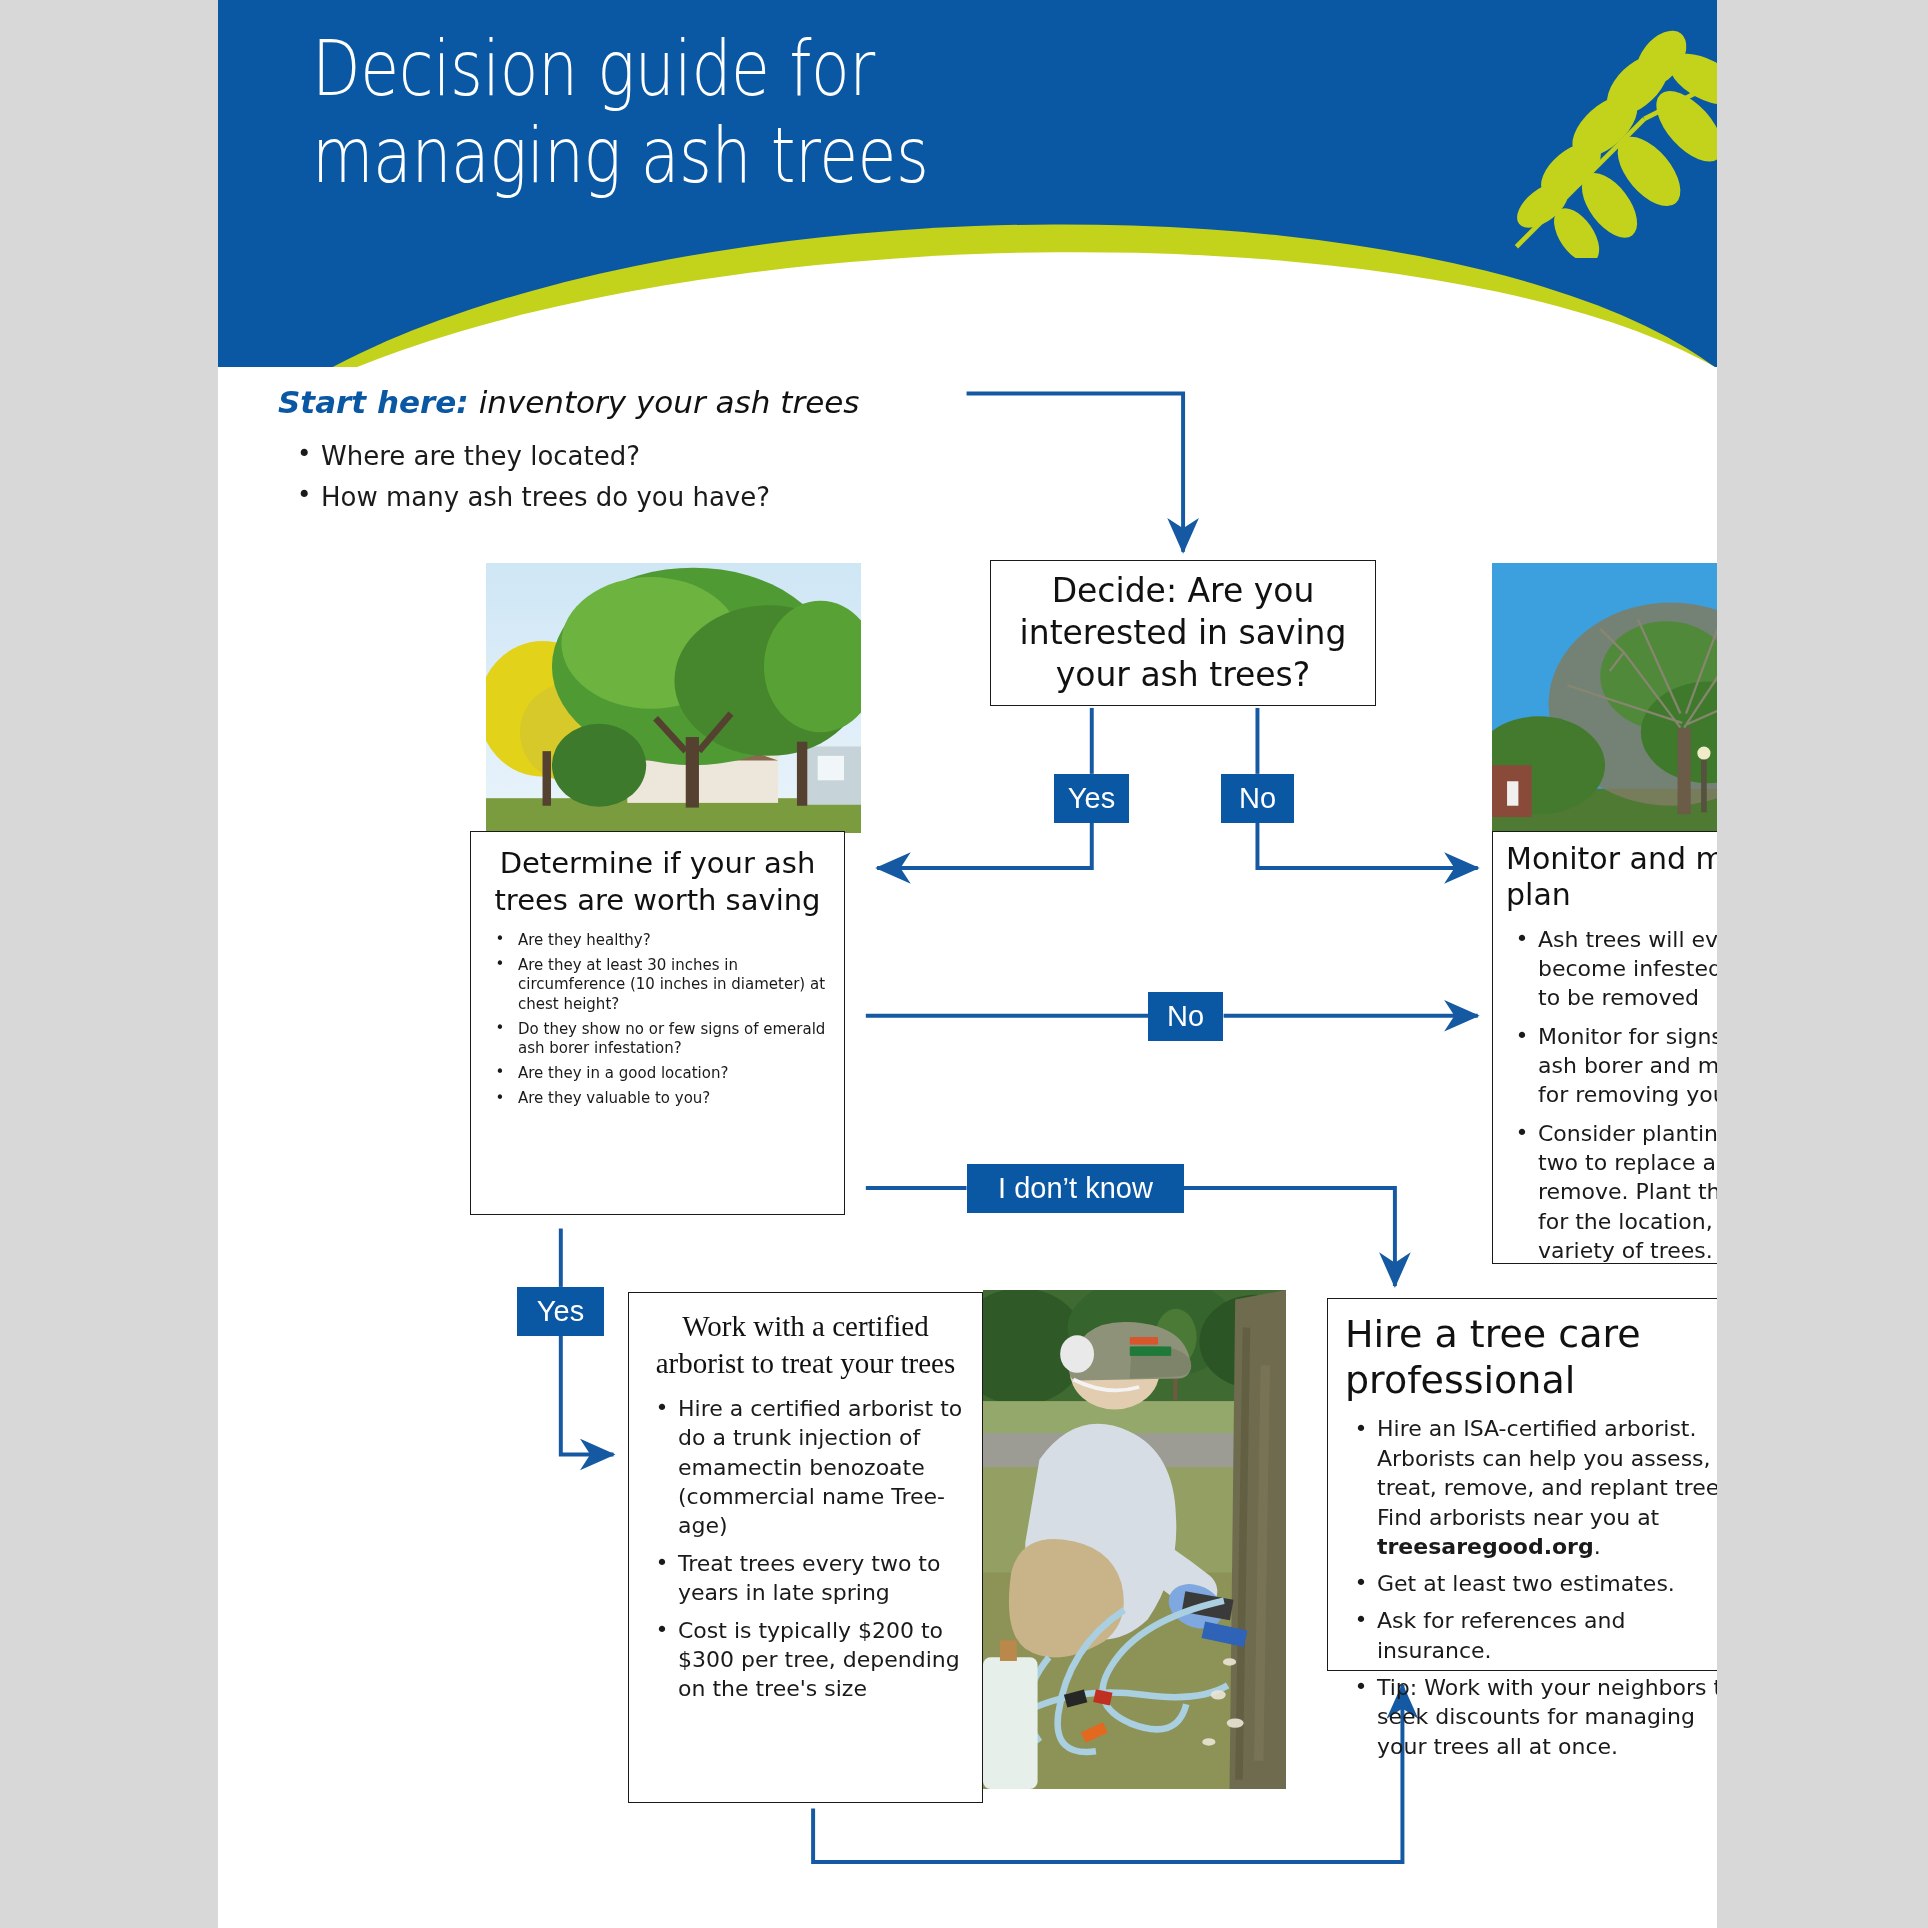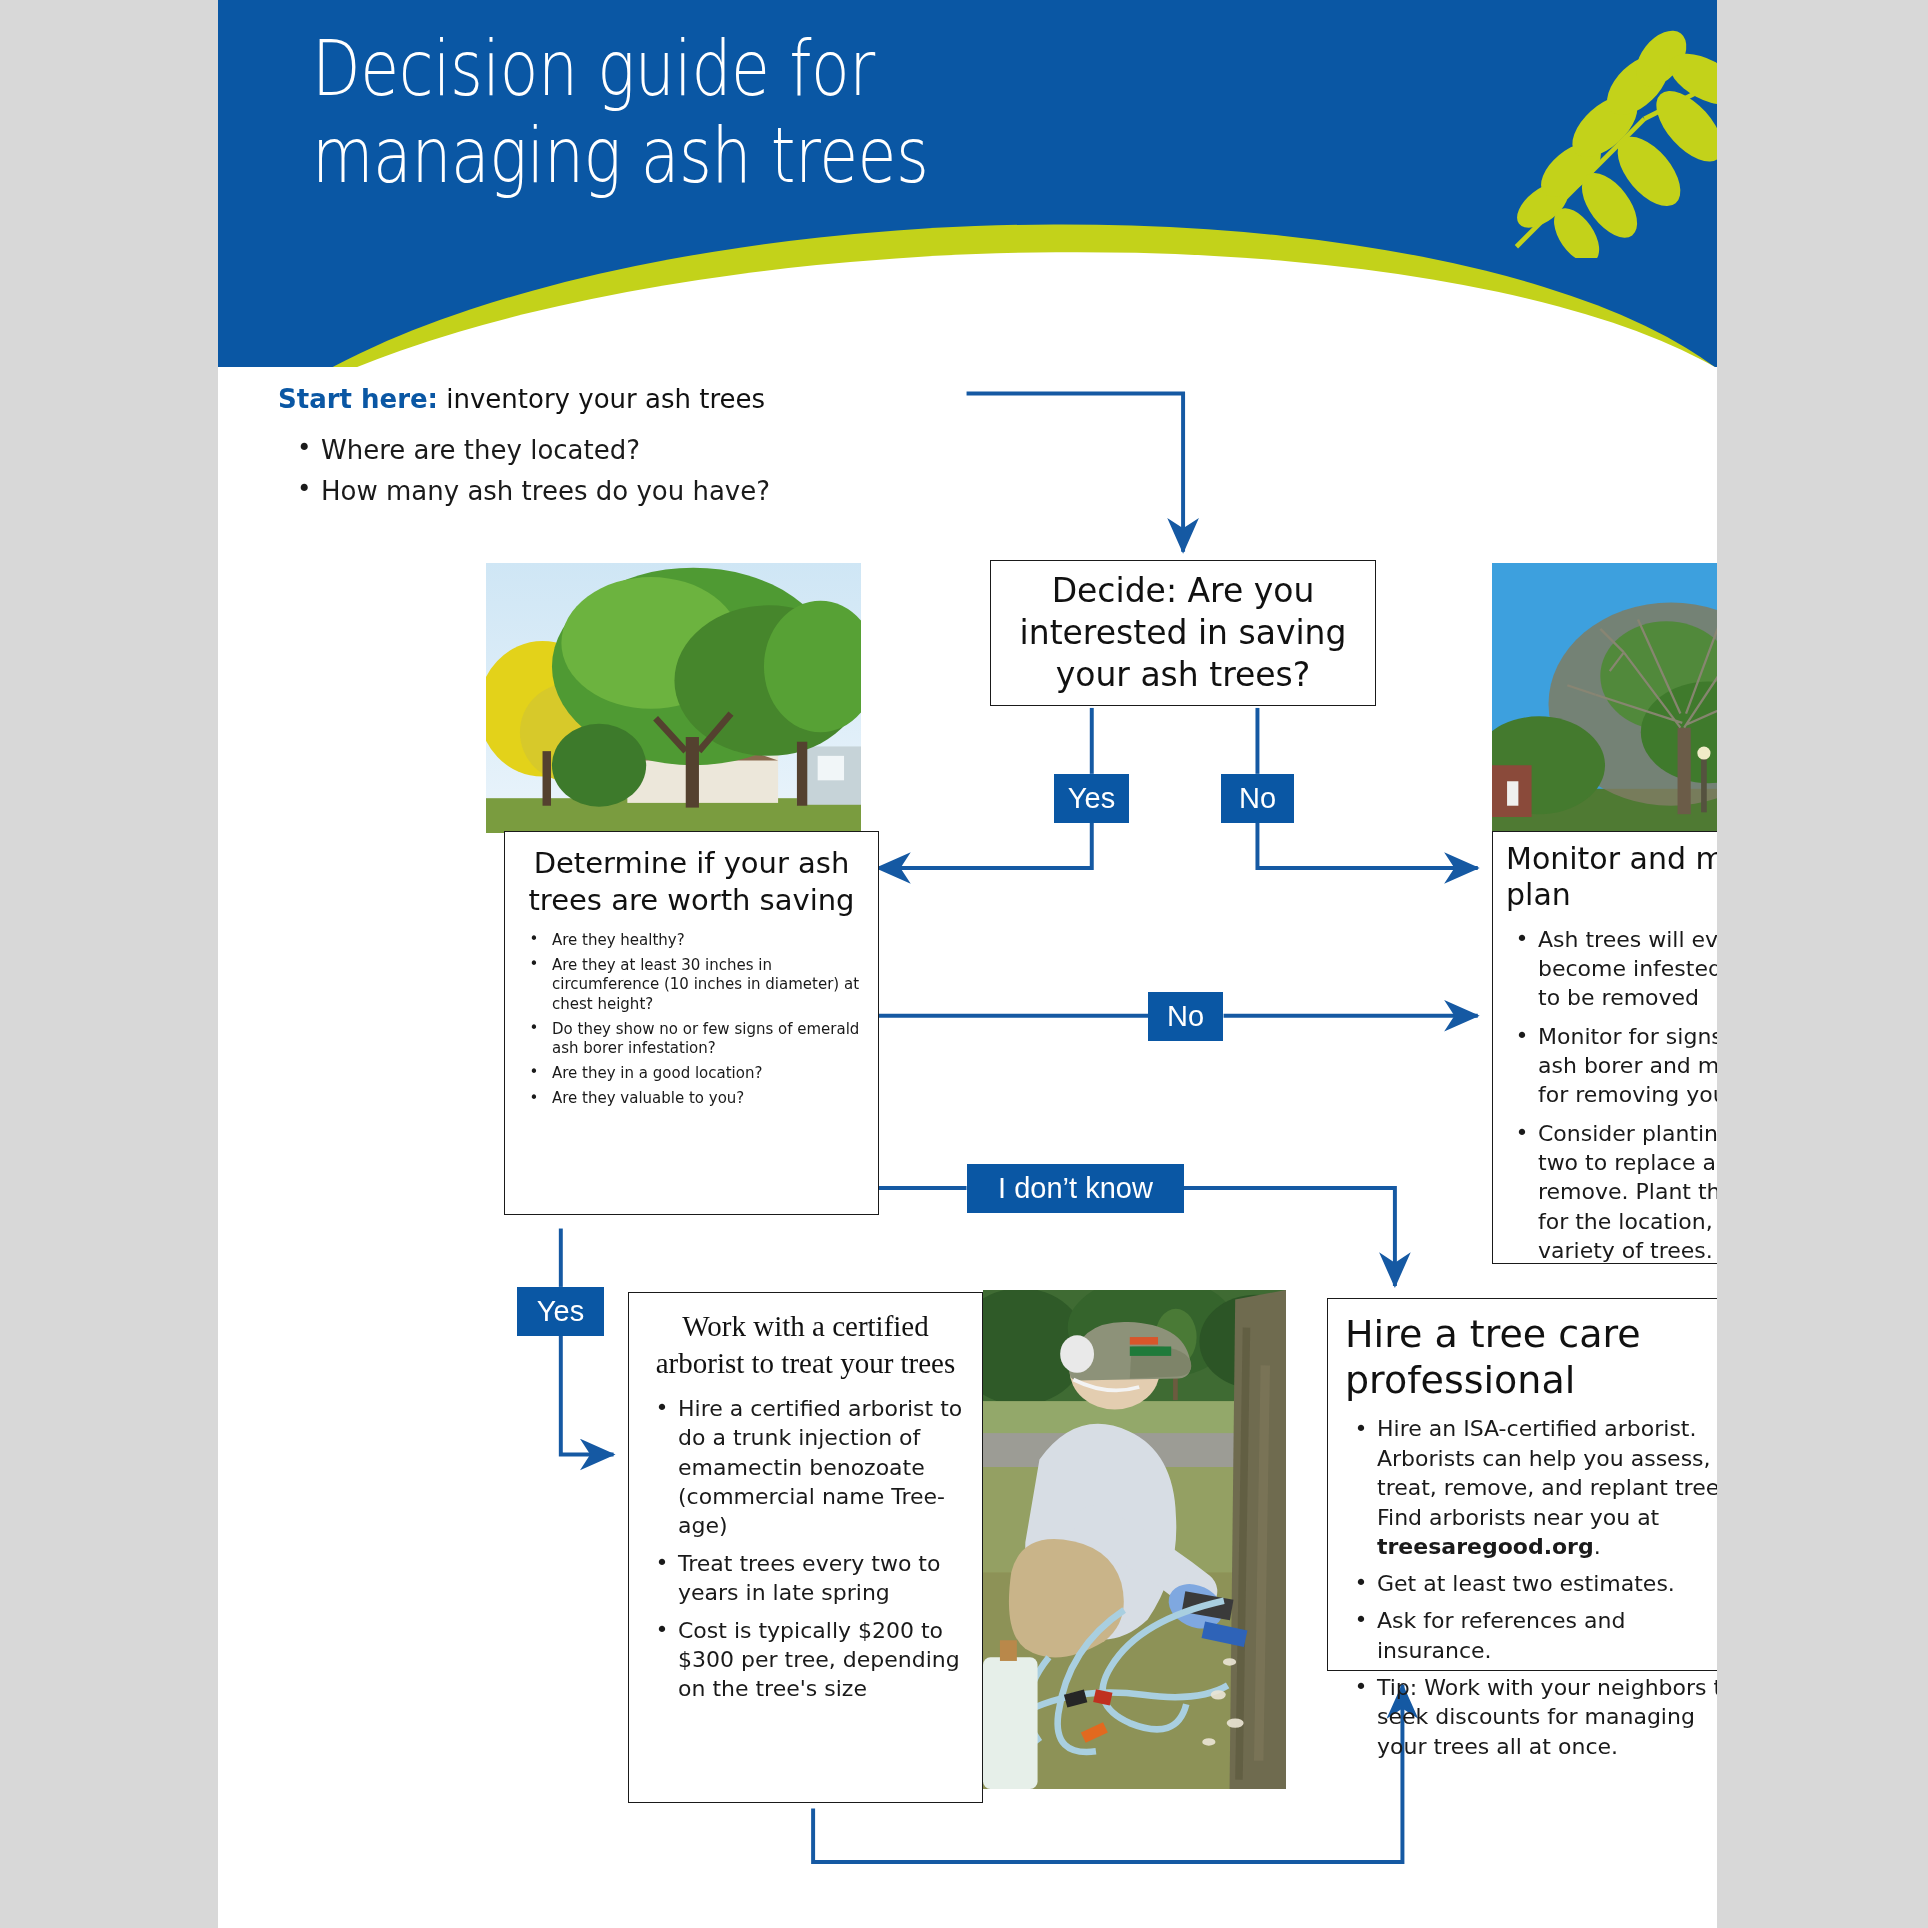--- a/index.html
+++ b/index.html
@@ -45,22 +45,23 @@
     transform:scaleX(0.82);
     transform-origin:left top;
   }
   #leaf-logo{
     position:absolute;left:1285px;top:21px;width:245px;height:237px;
   }
 
   
   #start-block{position:absolute;left:60px;top:384px;width:716px;}
   #start-heading{
-    font-size:26px;color:#111;white-space:nowrap;
+    font-size:31px;color:#111;white-space:nowrap;
     font-family:"DejaVu Sans",sans-serif;
+    font-style:italic;
   }
   #start-heading b{color:#0a57a4;font-weight:bold;}
   #start-list{list-style:none;margin:21px 0 0 0;padding:0;}
   #start-list li{
     position:relative;padding-left:43px;font-size:26px;color:#1a1a1a;
     margin-bottom:11.3px;font-family:"DejaVu Sans",sans-serif;
   }
   #start-list li:before{
     content:"•";position:absolute;left:19px;top:-1.9px;font-size:24.5px;color:#1a1a1a;
   }
@@ -93,21 +94,21 @@
     font-size:33px;line-height:1.27;color:#111;
     font-family:"DejaVu Sans",sans-serif;
   }
 
   
   #photo-left{
     position:absolute;left:268px;top:563px;width:375px;height:270px;
     overflow:hidden;z-index:2;
   }
   #determine-box{
-    left:286px;top:831px;width:375px;height:384px;
+    left:252px;top:831px;width:375px;height:384px;
     padding:13px 15px 9.4px 15px;
   }
   #determine-box h2{font-size:29px;line-height:1.28;text-align:center;}
   #determine-box ul{margin-top:11.3px;}
   #determine-box ul li{font-size:15px;line-height:1.30;margin-bottom:5.6px;}
 
   
   #photo-right{
     position:absolute;left:1274px;top:563px;width:373px;height:270px;
     overflow:hidden;z-index:2;

